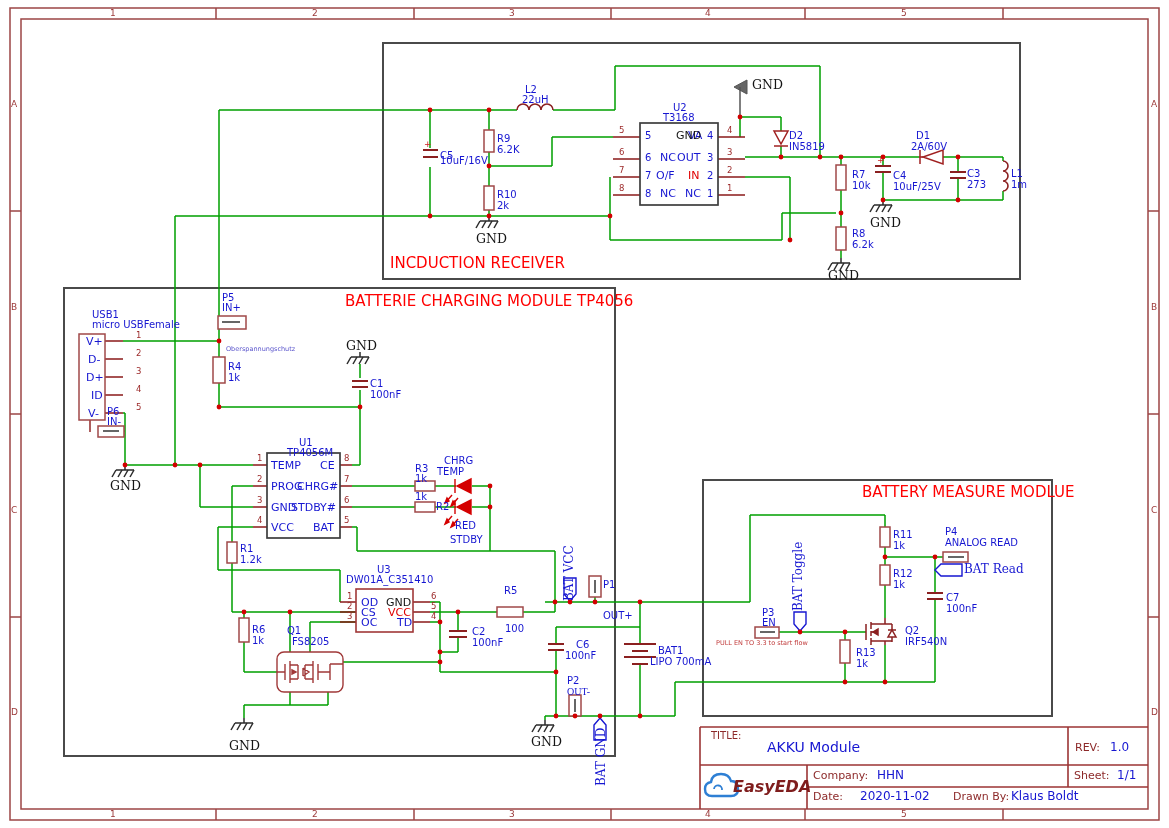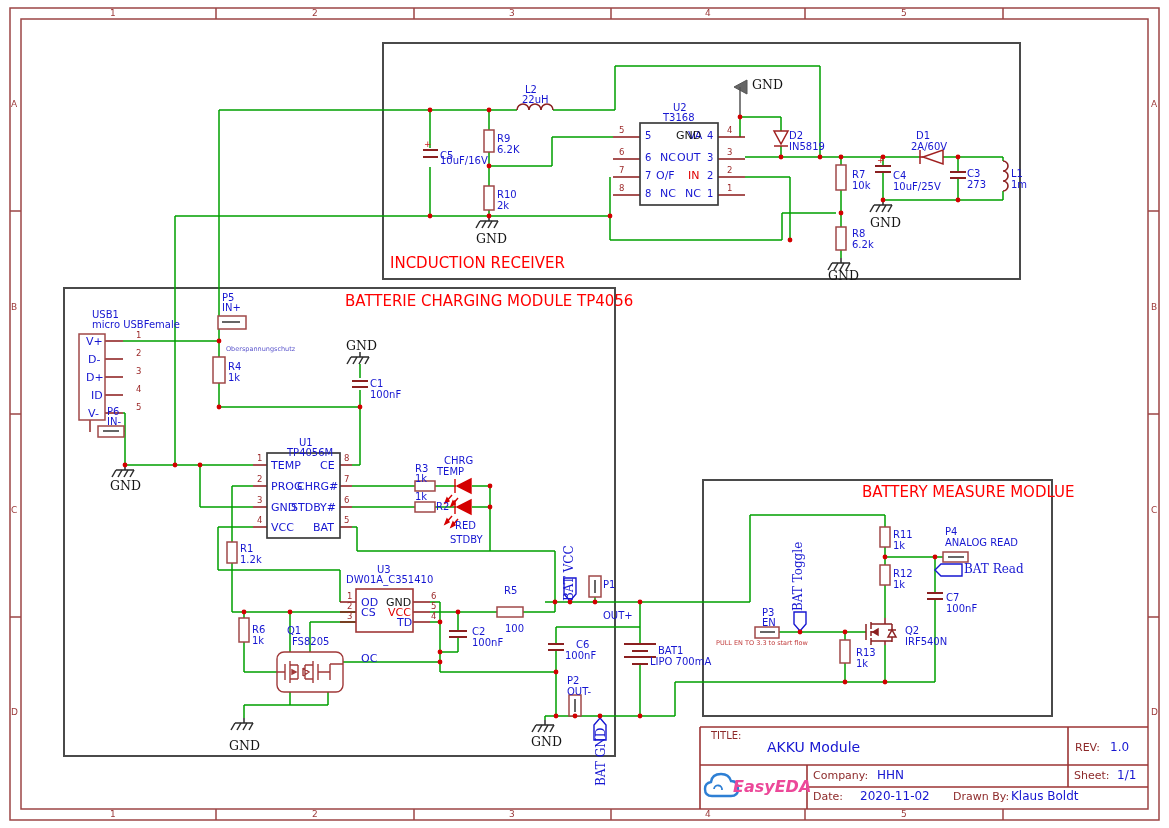--- a/index.html
+++ b/index.html
@@ -20,21 +20,21 @@
         transform:rotate(-90deg);transform-origin:0 0}
   .tiny{font-size:6.5px;color:#5a55cc}
   .tinyr{font-size:6.5px;color:#c03a3a}
   .pr{font-size:9px;color:#cc2222}
   .fr{font-size:9px;color:#9c3a3a}
   .tb{position:absolute;line-height:1;white-space:pre;z-index:6}
   .tb-lab{font-size:11px;color:#8d2a2a}
   .tb-lab-sm{font-size:10px;color:#8d2a2a}
   .tb-val{font-size:12px;color:#1616d1}
   .tb-title{font-size:14px;color:#1616d1}
-  .logo-text{font-size:16px;font-weight:bold;color:#ec4899;font-style:italic}
+  .logo-text{font-size:16px;font-weight:bold;color:#7f1d1d;font-style:italic}
 </style>
 </head>
 <body>
 
 <div id="stage">
 
 <svg width="1169" height="828" viewBox="0 0 1169 828">
 
   <g stroke="#9c4545" stroke-width="1.5" fill="none">
     <rect x="10" y="8" width="1149" height="812"></rect>
@@ -450,40 +450,40 @@
       <span class="lb" style="left: 377px; top: 565px;">U3</span>
       <span class="lb" style="left: 346px; top: 575px;">DW01A_C351410</span>
       <span class="lb pn" style="left: 347px; top: 592px;">1</span>
       <span class="lb pn" style="left: 347px; top: 602px;">2</span>
       <span class="lb pn" style="left: 347px; top: 612px;">3</span>
       <span class="lb pn" style="left: 431px; top: 592px;">6</span>
       <span class="lb pn" style="left: 431px; top: 602px;">5</span>
       <span class="lb pn" style="left: 431px; top: 612px;">4</span>
       <span class="lb nm" style="left: 361px; top: 597px;">OD</span>
       <span class="lb nm" style="left: 361px; top: 607px;">CS</span>
-      <span class="lb nm" style="left: 361px; top: 617px; margin-top: 36px;">OC</span>
+      <span class="lb nm" style="left: 361px; top: 617px;">OC</span>
       <span class="lb nmk" style="left: 386px; top: 597px;">GND</span>
       <span class="lb nmr" style="left: 388px; top: 607px;">VCC</span>
       <span class="lb nm" style="left: 397px; top: 617px;">TD</span>
       <span class="lb" style="left: 287px; top: 626px;">Q1</span>
       <span class="lb" style="left: 292px; top: 637px;">FS8205</span>
       <span class="lb" style="left: 252px; top: 625px;">R6</span>
       <span class="lb" style="left: 252px; top: 636px;">1k</span>
       <span class="lb" style="left: 472px; top: 627px;">C2</span>
       <span class="lb" style="left: 472px; top: 638px;">100nF</span>
       <span class="lb" style="left: 504px; top: 586px;">R5</span>
       <span class="lb" style="left: 505px; top: 624px;">100</span>
       <span class="lb" style="left: 565px; top: 640px; margin-left: 11px;">C6</span>
       <span class="lb" style="left: 565px; top: 651px;">100nF</span>
       <span class="lb" style="left: 658px; top: 646px;">BAT1</span>
       <span class="lb" style="left: 650px; top: 657px;">LIPO 700mA</span>
       <span class="lb" style="left: 603px; top: 580px;">P1</span>
       <span class="lb" style="left: 603px; top: 591px; margin-top: 20px;">OUT+</span>
       <span class="lb" style="left: 567px; top: 676px;">P2</span>
-      <span class="lb" style="left: 567px; top: 687px;">OUT-</span>
+      <span class="lb" style="left: 567px; top: 687px; font-family: Liberation Serif, serif;">OUT-</span>
       <span class="lb g" style="left: 531px; top: 736px;">GND</span>
       <span class="lb g" style="left: 229px; top: 740px;">GND</span>
       <span class="lb netv" style="left: 563px; top: 601px;">BAT VCC</span>
       <span class="lb netv" style="left: 595px; top: 786px;">BAT GND</span>
       <span class="lb" style="left: 893px; top: 530px;">R11</span>
       <span class="lb" style="left: 893px; top: 541px;">1k</span>
       <span class="lb" style="left: 893px; top: 569px;">R12</span>
       <span class="lb" style="left: 893px; top: 580px;">1k</span>
       <span class="lb" style="left: 945px; top: 527px;">P4</span>
       <span class="lb" style="left: 945px; top: 538px;">ANALOG READ</span>

